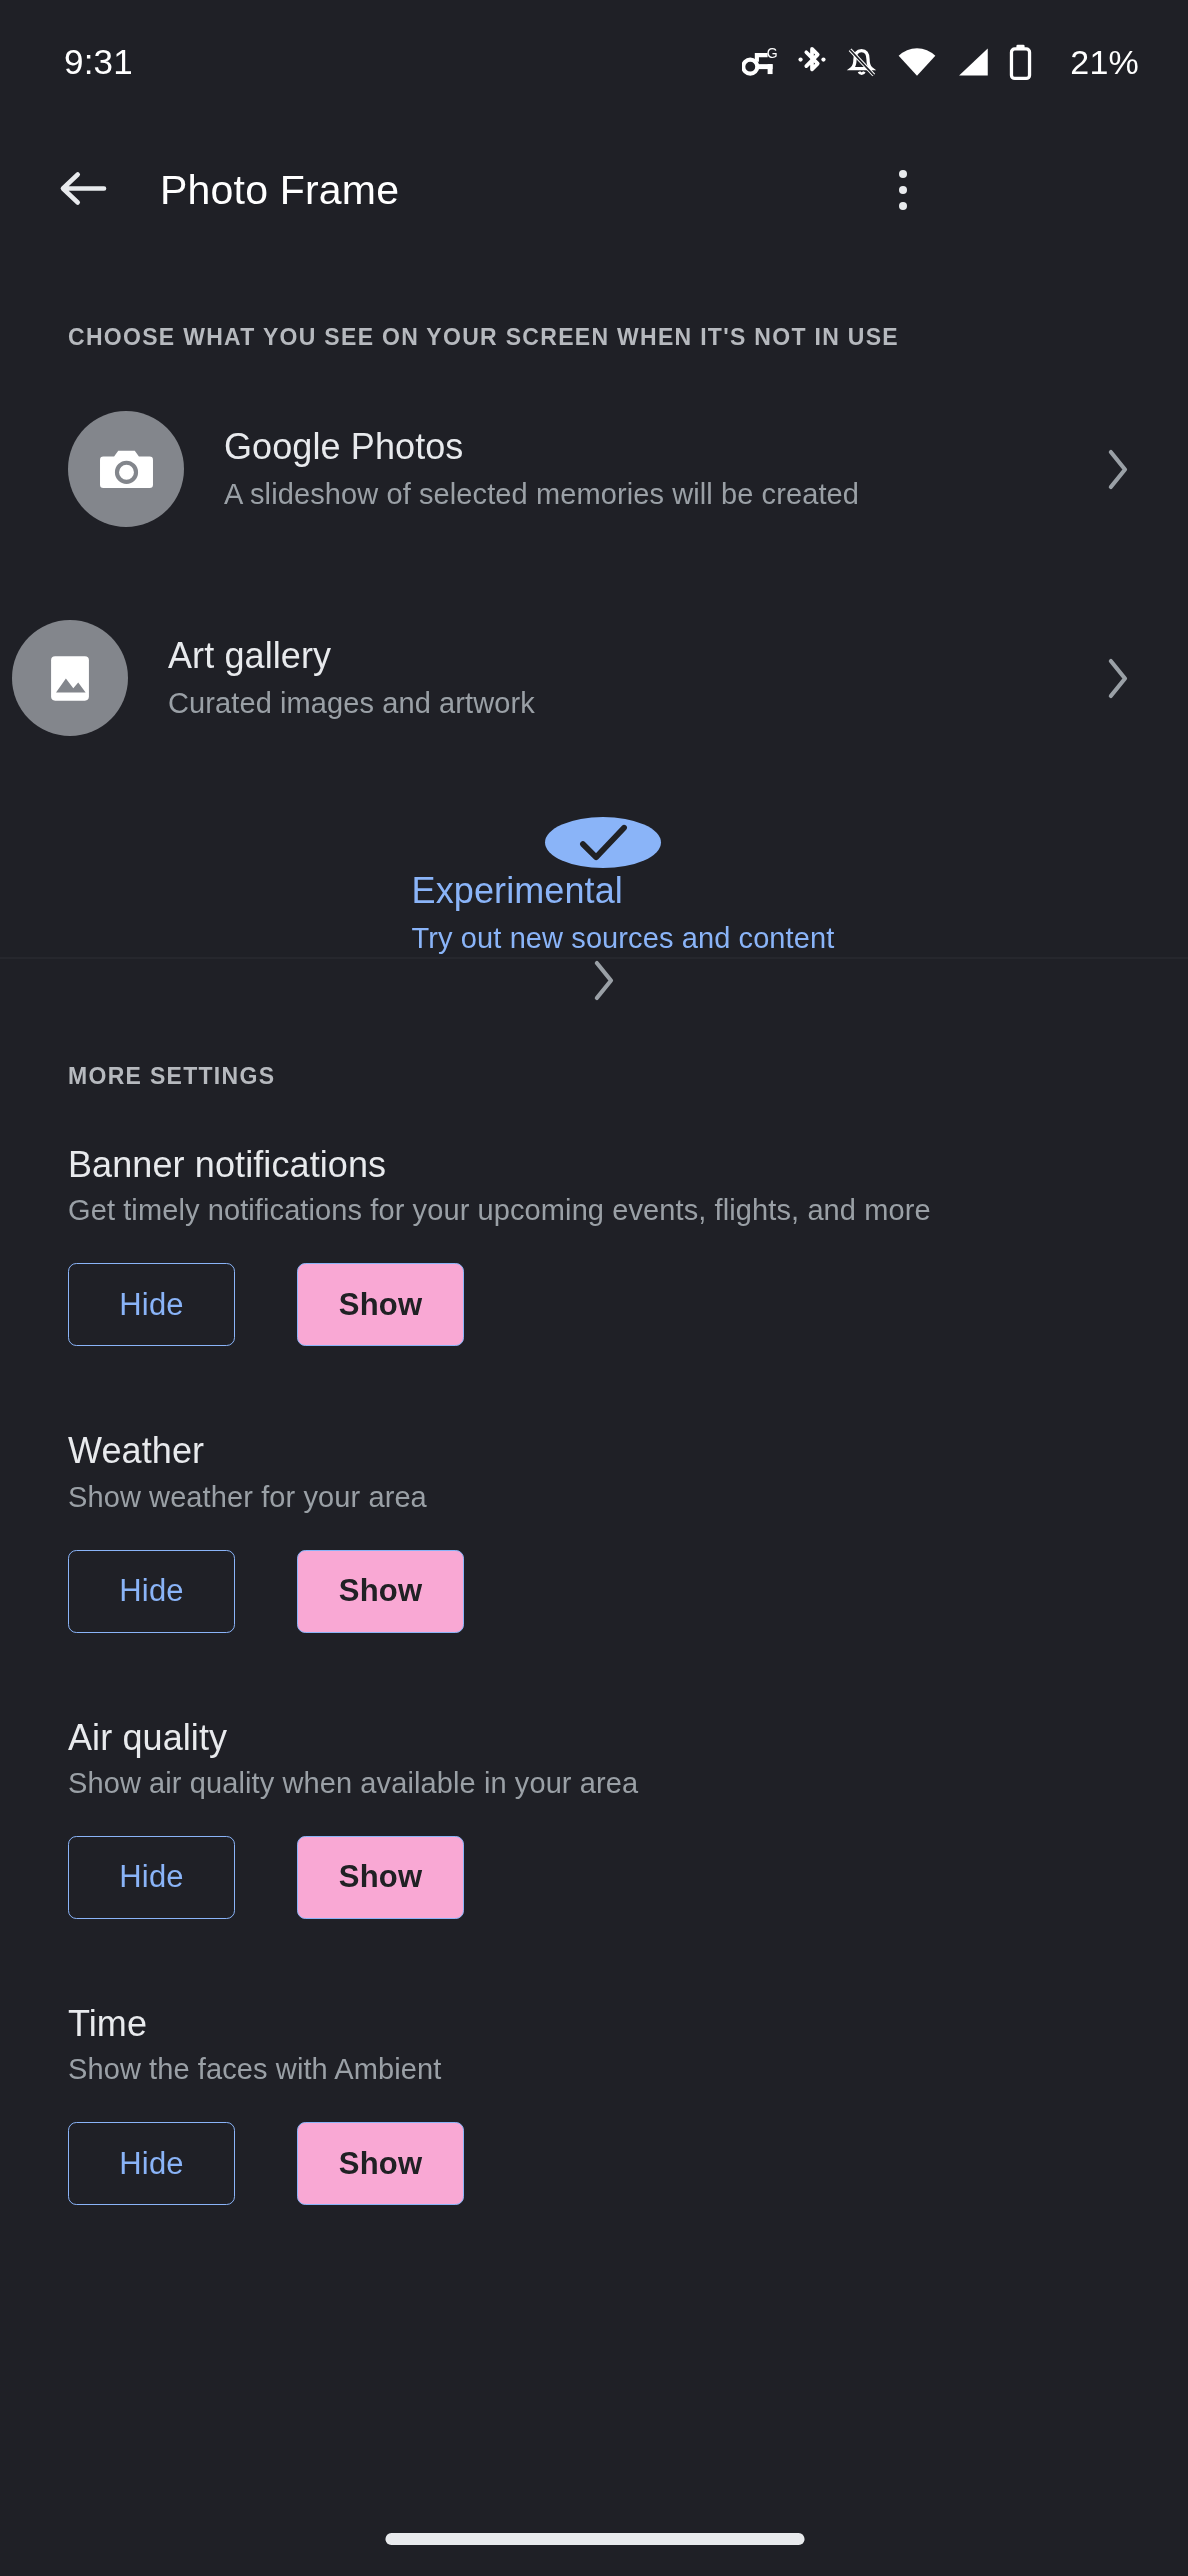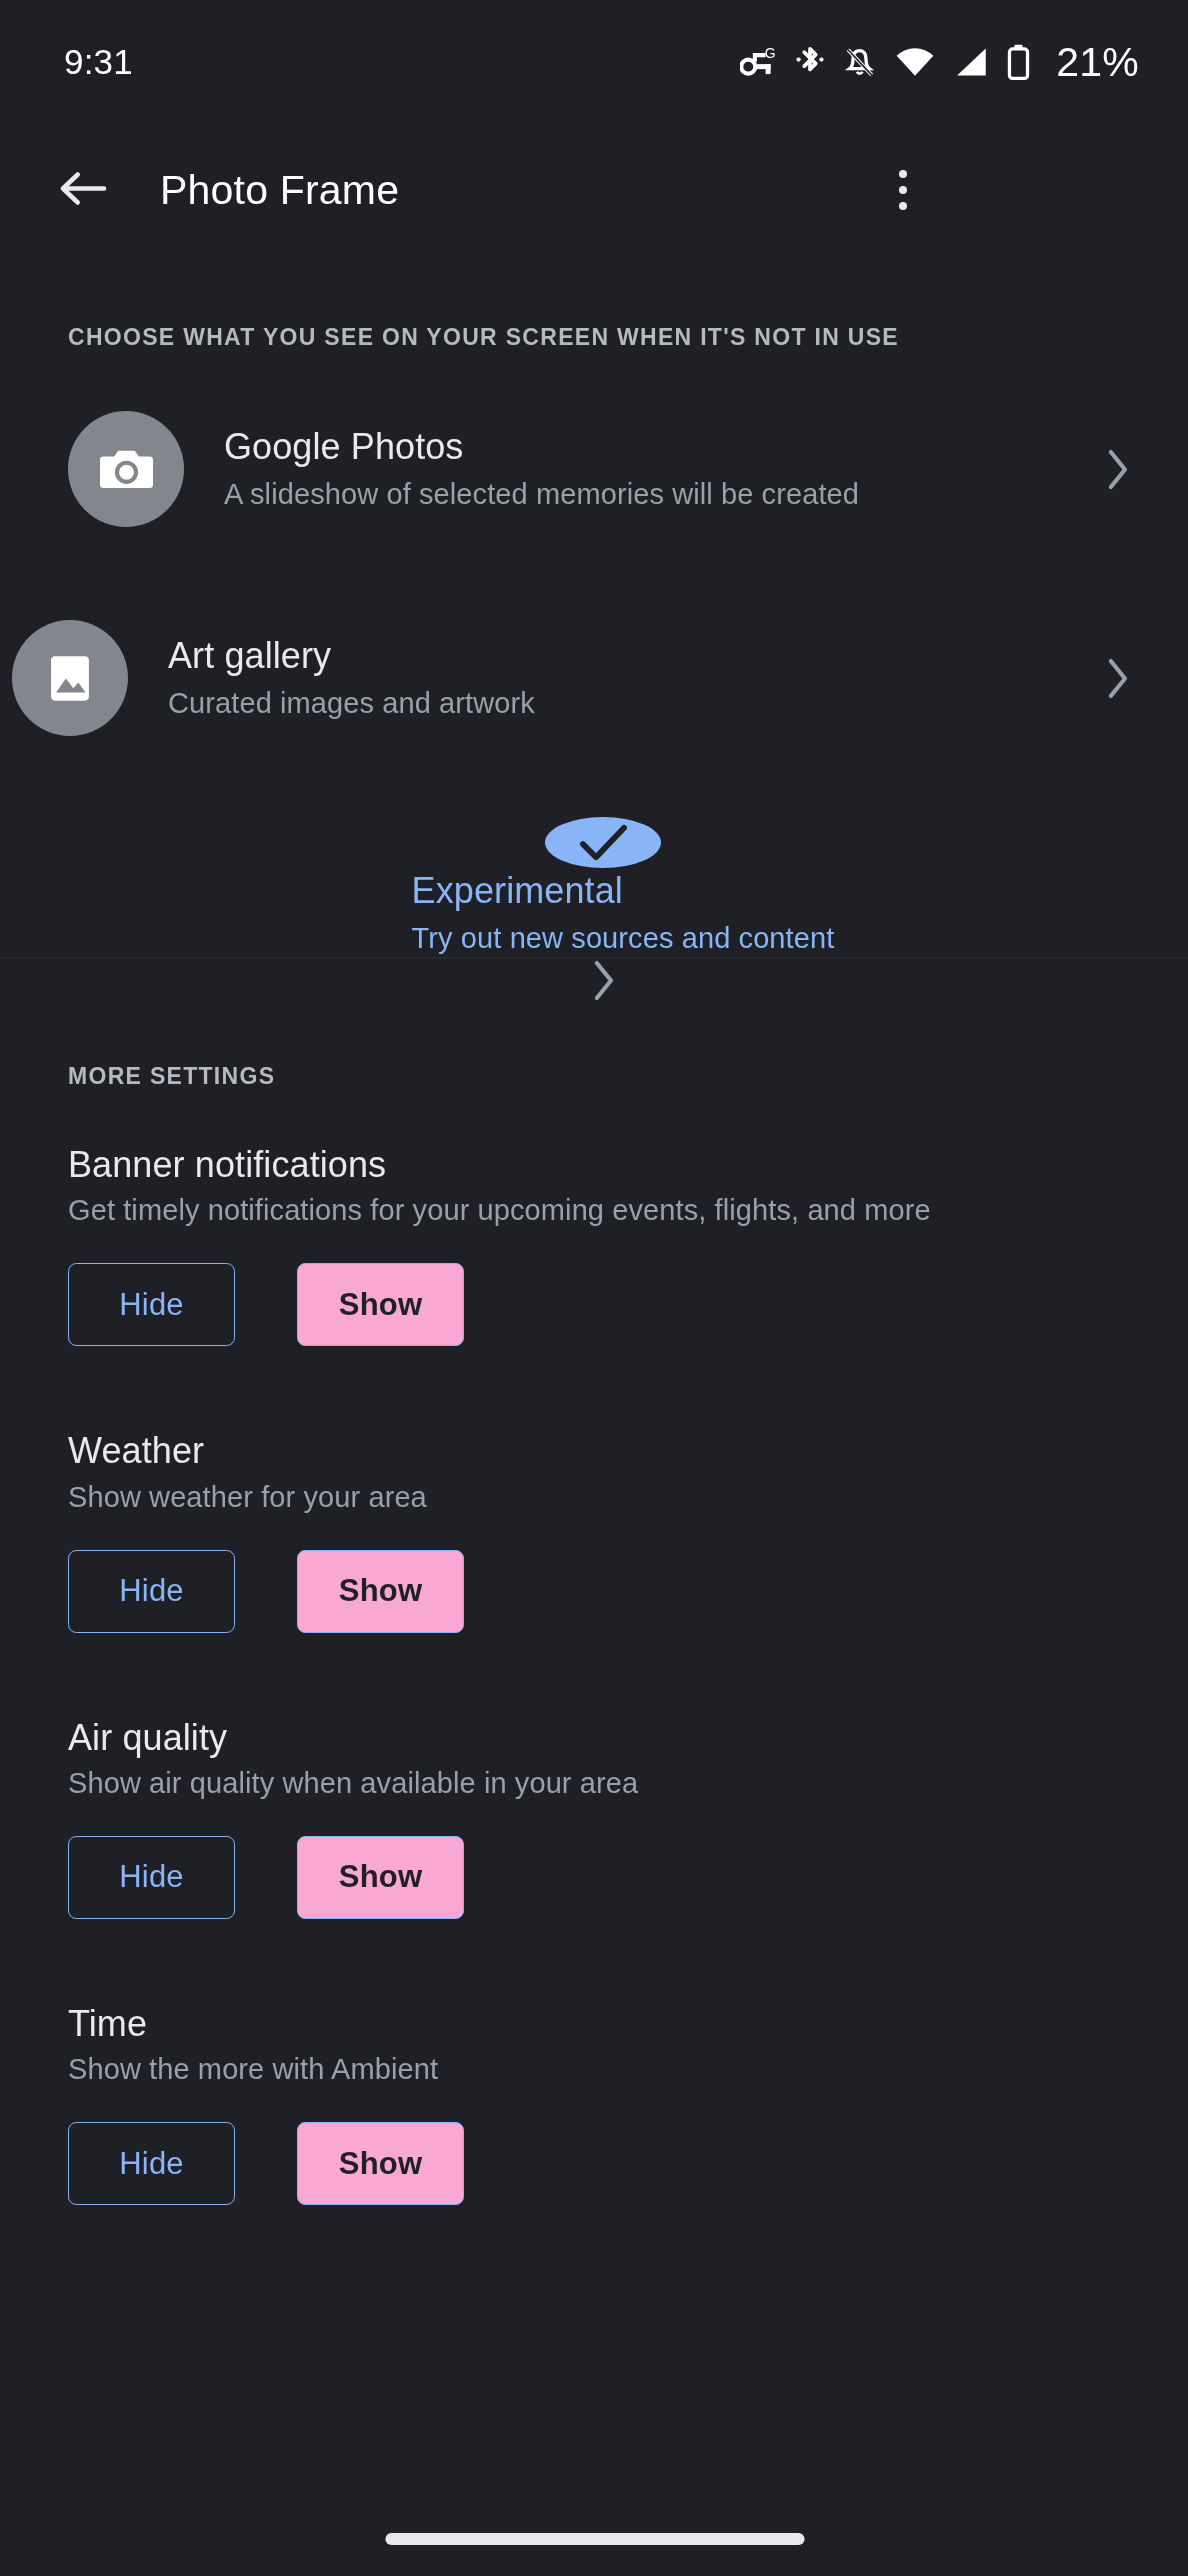--- a/index.html
+++ b/index.html
@@ -13,21 +13,21 @@
 
   
   .statusbar {
     position:absolute; top:0; left:0; width:1189px; height:124px;
     display:flex; align-items:center; justify-content:space-between;
     padding:0 50px 0 64px;
   }
   .status-time { font-size:35px; color:#ffffff; font-weight:400; letter-spacing:0.2px; }
   .status-icons { display:flex; align-items:center; gap:18px; }
   .status-icons svg { display:block; }
-  .battery-pct { font-size:41px; color:#ffffff; margin-left:8px; letter-spacing:0.2px; }
+  .battery-pct { font-size:34px; color:#ffffff; margin-left:20px; letter-spacing:0.2px; }
 
   
   .appbar {
     position:absolute; top:124px; left:0; width:982px; height:132px;
     display:flex; align-items:center;
   }
   .back-btn { width:91px; margin-left:38px; display:flex; align-items:center; justify-content:center; cursor:pointer; }
   .appbar-title { font-size:41px; color:#ffffff; font-weight:400; margin-left:31px; letter-spacing:0.2px; }
   .overflow-btn {
     position:absolute; right:50px; top:50%; transform:translateY(-50%);
@@ -254,21 +254,21 @@
       <div class="tg-title">Air quality</div>
       <div class="tg-sub">Show air quality when available in your area</div>
       <div class="tg-buttons">
         <div class="seg-btn off">Hide</div>
         <div class="seg-btn on">Show</div>
       </div>
     </div>
 
     <div class="toggle-group" id="grp-time">
       <div class="tg-title">Time</div>
-      <div class="tg-sub">Show the more with Ambient</div>
+      <div class="tg-sub">Show the faces with Ambient</div>
       <div class="tg-buttons">
         <div class="seg-btn off">Hide</div>
         <div class="seg-btn on">Show</div>
       </div>
     </div>
 
   </div>
 
   <div class="gesture-bar"></div>
 

